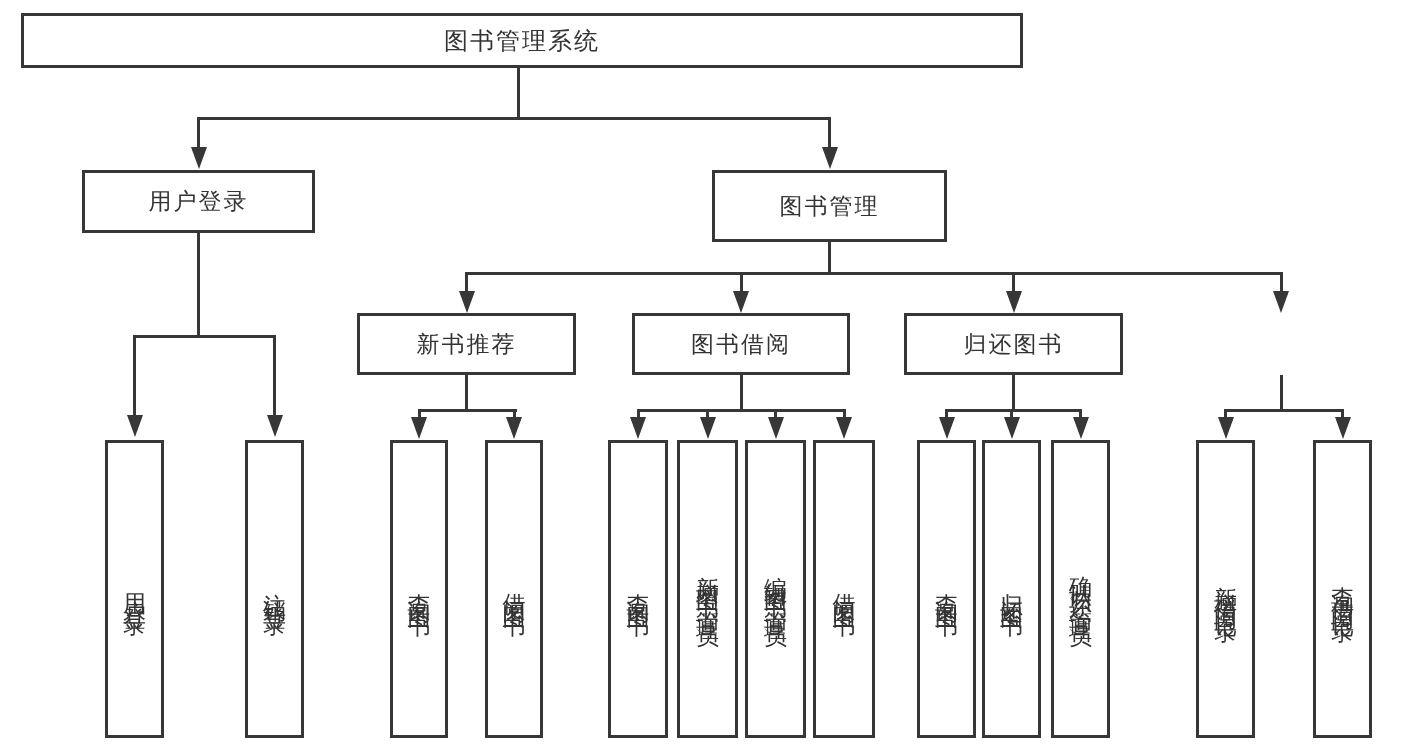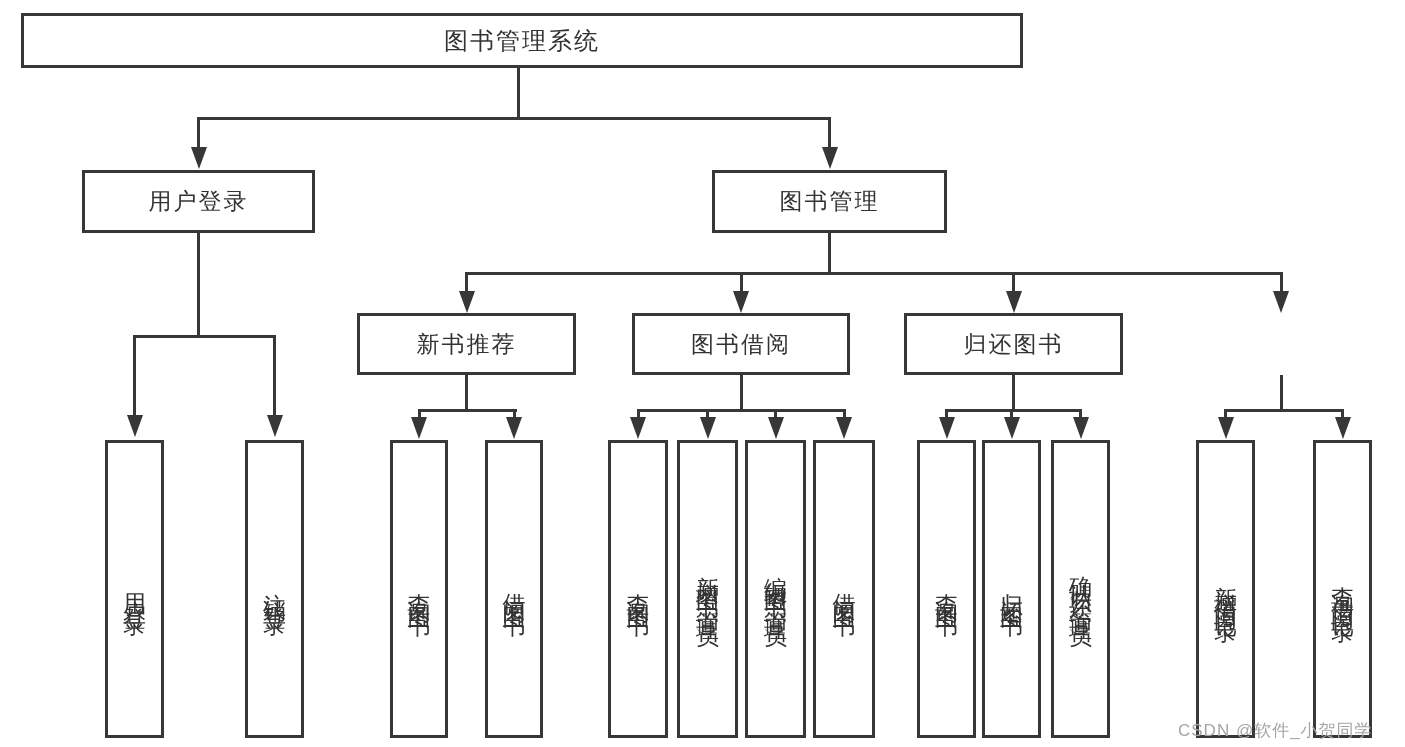--- a/index.html
+++ b/index.html
@@ -93,21 +93,21 @@
   <div class="ah" style="left:1334.5px;top:417px;"></div>
 
   <div class="box hbox root" style="left:21px;top:13px;width:1002px;height:55px;">
       <span>图书管理系统</span>
     </div>
 
   <div class="box hbox" style="left:82px;top:170px;width:233px;height:63px;">
       <span>用户登录</span>
     </div>
 
-  <div class="box hbox" style="left:712px;top:170px;width:235px;height:63px;">
+  <div class="box hbox" style="left:712px;top:170px;width:235px;height:72px;">
       <span>图书管理</span>
     </div>
 
   <div class="box hbox" style="left:357px;top:313px;width:219px;height:62px;">
       <span>新书推荐</span>
     </div>
 
   <div class="box hbox" style="left:632px;top:313px;width:218px;height:62px;">
       <span>图书借阅</span>
     </div>
@@ -162,15 +162,14 @@
     </div>
 
   <div class="box vbox" style="left:1196px;top:440px;width:59px;height:298px;">
       <span>新增借阅记录</span>
     </div>
 
   <div class="box vbox" style="left:1313px;top:440px;width:59px;height:298px;">
       <span>查询借阅记录</span>
     </div>
 
-  <div class="wm">CSDN @软件_小贺同学</div>
 
 </div>
 
 </body></html>

